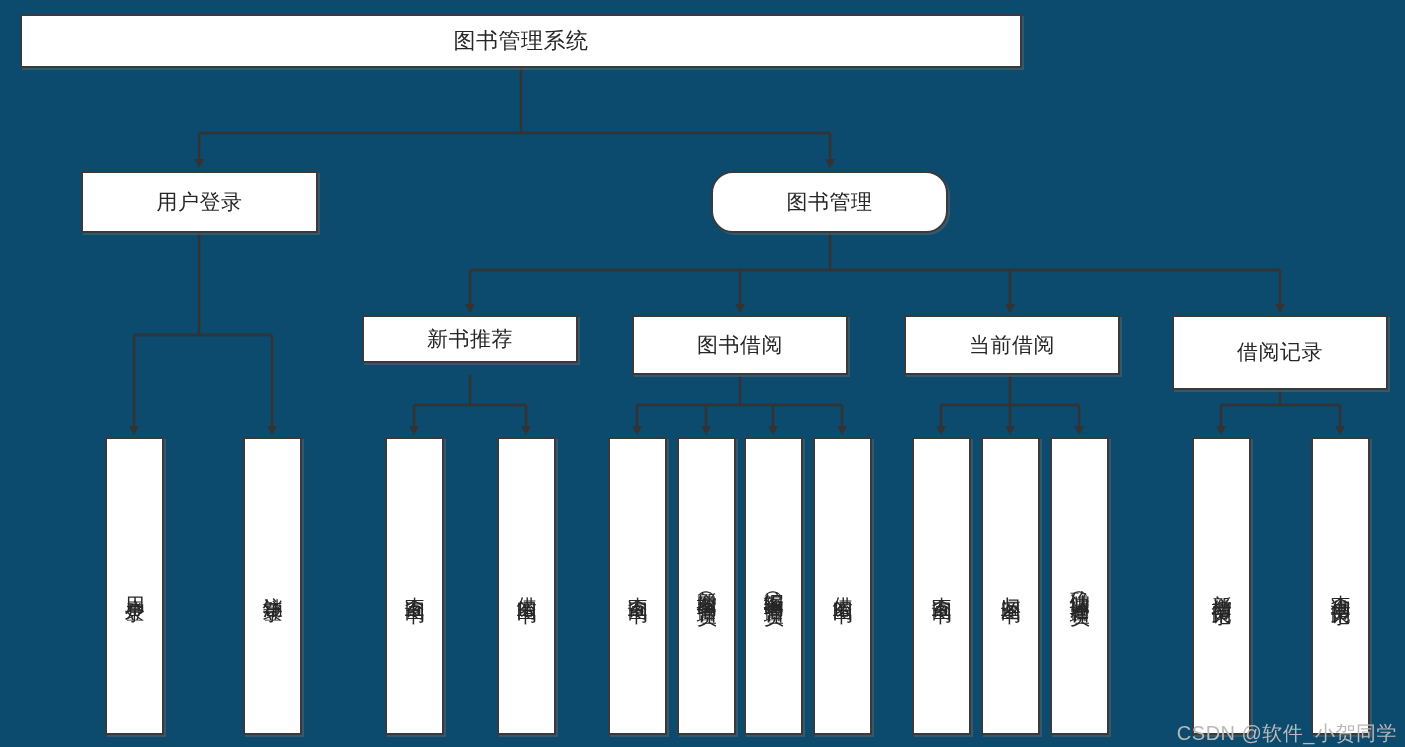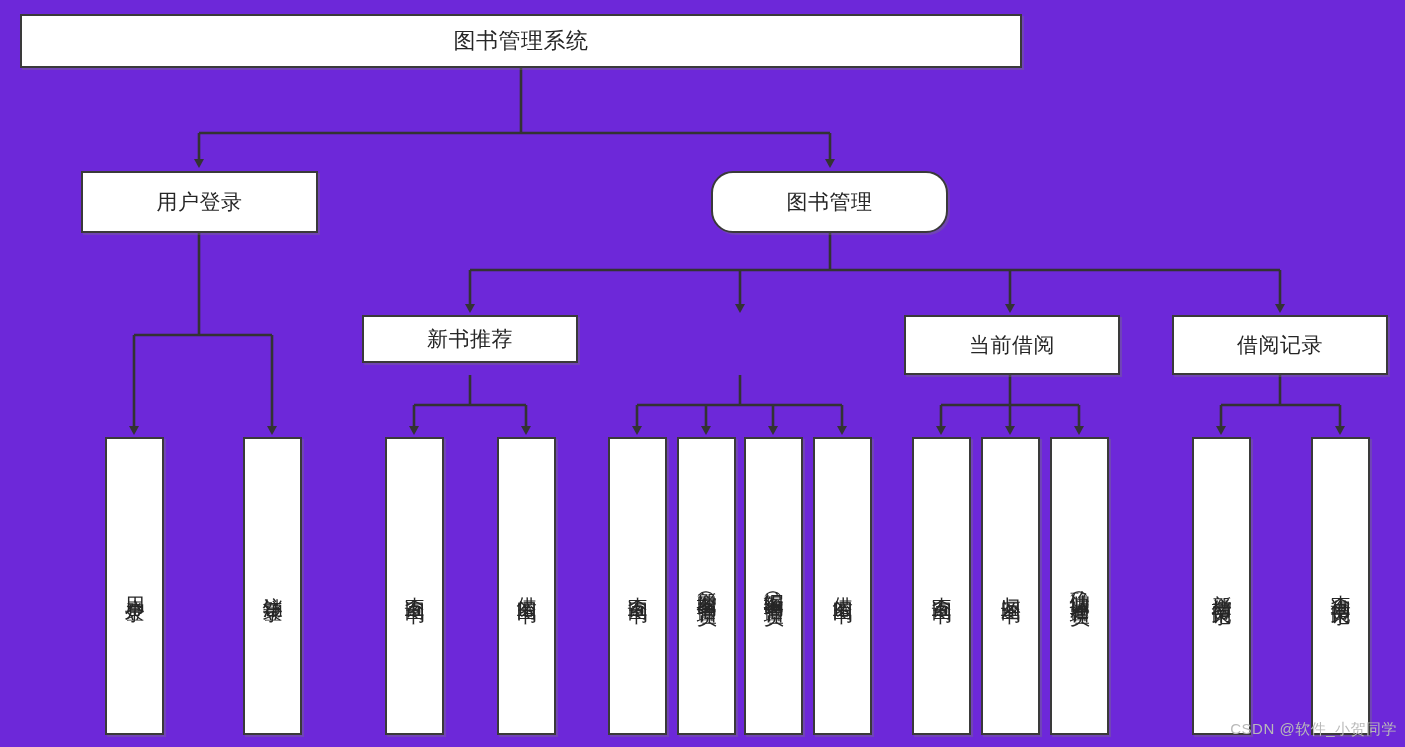--- a/index.html
+++ b/index.html
@@ -8,21 +8,21 @@
     padding: 0;
     background: #ffffff;
   }
   body {
     font-family: "Liberation Sans", "DejaVu Sans", sans-serif;
   }
   #canvas {
     position: relative;
     width: 1405px;
     height: 747px;
-    background: #6d28d9;
+    background: #0c4a6e;
     overflow: hidden;
   }
   #edges {
     position: absolute;
     left: 0;
     top: 0;
     width: 1405px;
     height: 747px;
     pointer-events: none;
   }
@@ -60,22 +60,22 @@
     writing-mode: vertical-rl;
     text-orientation: upright;
     font-size: 20px;
     line-height: 1.18;
     letter-spacing: 2.5px;
     max-height: 290px;
   }
   #watermark {
     position: absolute;
     right: 8px;
-    bottom: 8px;
-    font-size: 15px;
+    bottom: 0;
+    font-size: 20px;
     color: #b9b9b9;
     letter-spacing: 0.5px;
     white-space: nowrap;
     user-select: none;
   }
 </style>
 </head>
 <body>
 
 <div id="canvas">
@@ -139,26 +139,29 @@
   </div>
 
   <div class="node horiz" style="left:711px; top:171px; width:237px; height:62px;border-radius:22px;">
     <span class="label">图书管理</span>
   </div>
 
   <div class="node horiz" style="left:362px; top:315px; width:216px; height:48px;">
     <span class="label">新书推荐</span>
   </div>
 
+  <div class="node horiz" style="left:632px; top:315px; width:216px; height:60px;">
+    <span class="label">图书借阅</span>
+  </div>
 
   <div class="node horiz" style="left:904px; top:315px; width:216px; height:60px;">
     <span class="label">当前借阅</span>
   </div>
 
-  <div class="node horiz" style="left:1172px; top:315px; width:216px; height:60px;">
+  <div class="node horiz" style="left:1172px; top:315px; width:216px; height:75px;">
     <span class="label">借阅记录</span>
   </div>
 
   <div class="node vert" style="left:105px; top:437px; width:59px; height:298px;">
     <span class="label">用户登录</span>
   </div>
 
   <div class="node vert" style="left:243px; top:437px; width:59px; height:298px;">
     <span class="label">注销登录</span>
   </div>

